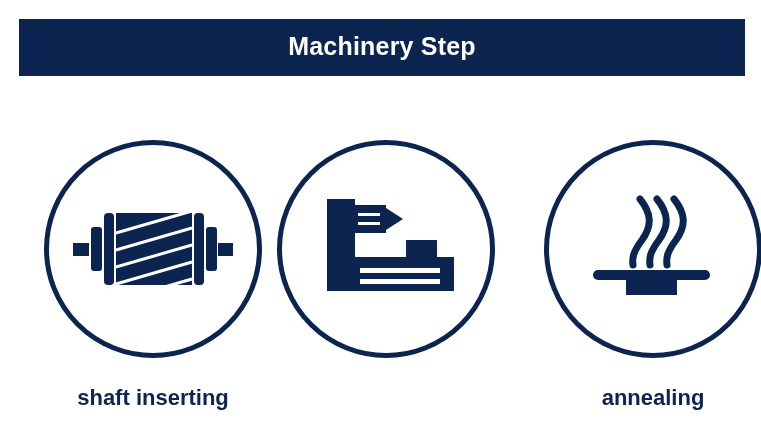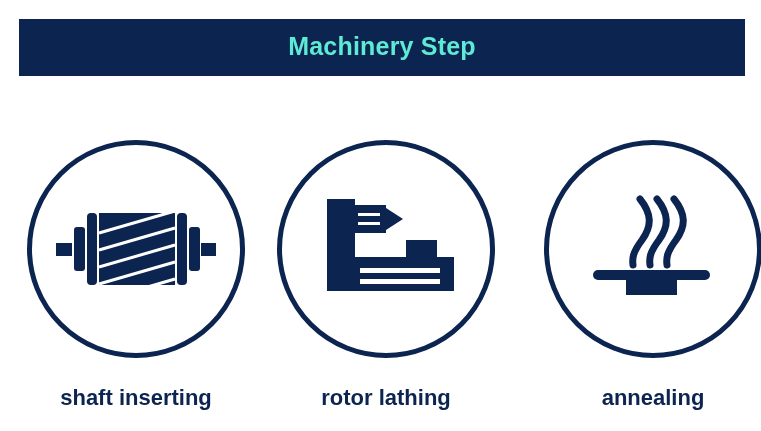--- a/index.html
+++ b/index.html
@@ -19,21 +19,21 @@
       left: 19px;
       top: 19px;
       width: 726px;
       height: 57px;
       background: #0c2450;
       display: flex;
       align-items: center;
       justify-content: center;
     }
     .banner-title {
-      color: #5eead4;
+      color: #ffffff;
       font-size: 25px;
       font-weight: bold;
       letter-spacing: 0.2px;
       margin-top: -2px;
     }
     .step {
       position: absolute;
       top: 140px;
       width: 218px;
     }
@@ -54,21 +54,21 @@
     .label {
       position: absolute;
       top: 245px;
       left: -30px;
       width: 278px;
       text-align: center;
       color: #0c2450;
       font-size: 22px;
       font-weight: bold;
     }
-    #step-0 { left: 27px; }
+    #step-0 { left: 44px; }
     #step-1 { left: 277px; }
     #step-2 { left: 544px; }
   </style>
 </head>
 <body>
 
 <div class="banner">
   <span class="banner-title">Machinery Step</span>
 </div>
 
@@ -120,21 +120,20 @@
         <rect x="354" y="257" width="100" height="34"></rect>
       </g>
       <g fill="#ffffff">
         <rect x="358" y="213" width="22" height="3"></rect>
         <rect x="358" y="222" width="22" height="3"></rect>
         <rect x="360" y="268" width="80" height="5"></rect>
         <rect x="360" y="279" width="80" height="5"></rect>
       </g>
     </svg>
   </div>
-  <div class="label">rotor lathing</div>
 </div>
 
 <div class="step" id="step-2">
   <div class="circle">
     <svg width="208" height="208" viewBox="533 145 208 208">
       <g stroke="#0c2450" stroke-width="7" stroke-linecap="round" fill="none">
         <path d="M624,199 C636,214 636,226 626,240 C617,252 616,258 617,265"></path>
         <path d="M641,199 C653,214 653,226 643,240 C634,252 633,258 634,265"></path>
         <path d="M658,199 C670,214 670,226 660,240 C651,252 650,258 651,265"></path>
       </g>

